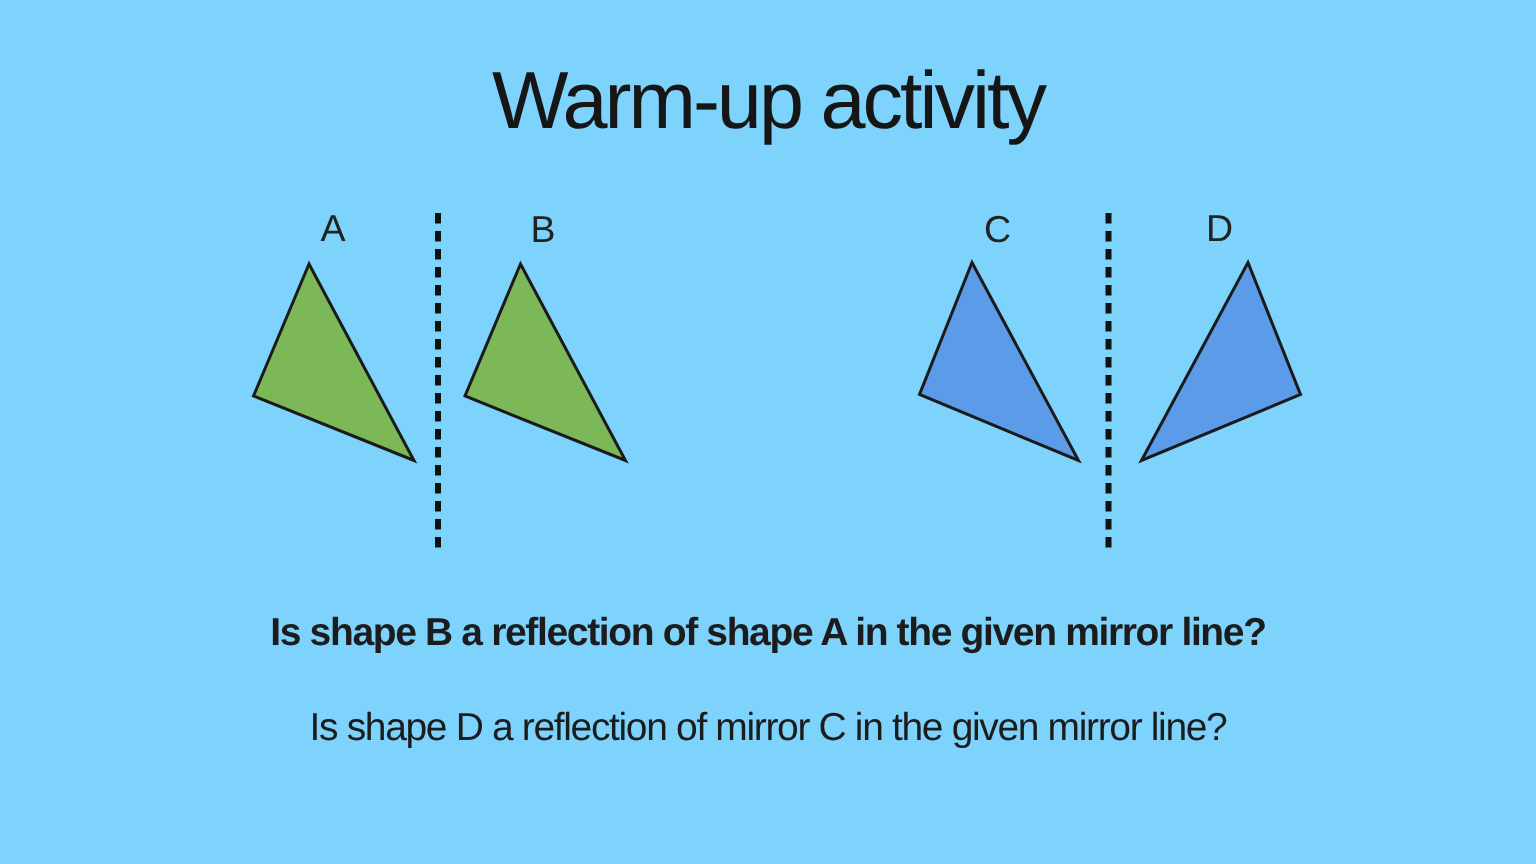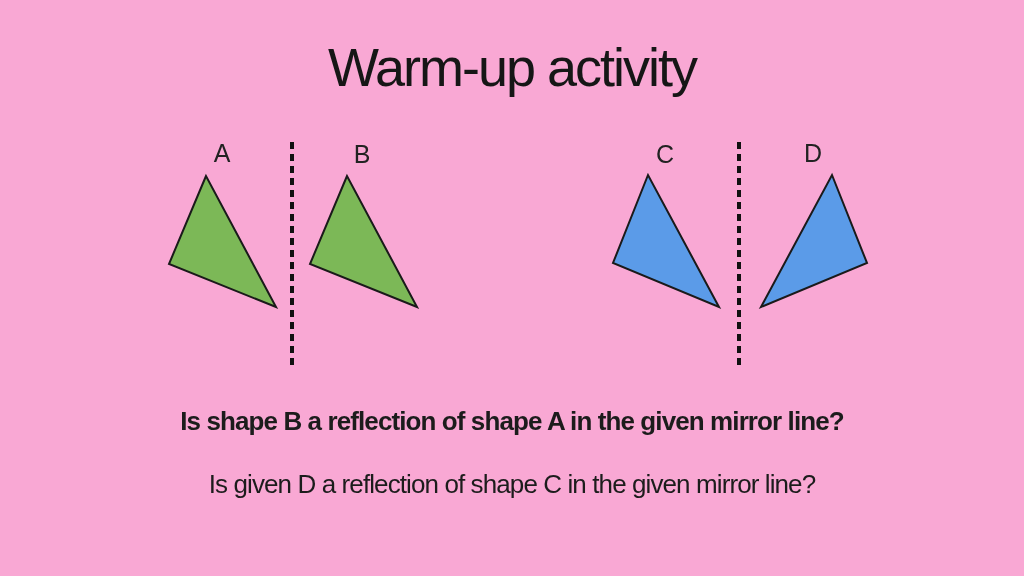--- a/index.html
+++ b/index.html
@@ -7,21 +7,21 @@
     padding: 0;
     width: 1024px;
     height: 576px;
     background: #ffffff;
     font-family: "Liberation Sans", sans-serif;
   }
   .slide {
     position: relative;
     width: 1024px;
     height: 576px;
-    background: #f9a8d4;
+    background: #7dd3fc;
     overflow: hidden;
   }
   .title {
     position: absolute;
     top: 36px;
     left: 0;
     width: 100%;
     text-align: center;
     font-size: 54px;
     font-weight: 400;
@@ -83,15 +83,15 @@
     <polygon class="tri" points="648,175 613,263 719,307" fill="#5b9be8" stroke="#1a1a1a"></polygon>
     <polygon class="tri" points="832,175 867,263 761,307" fill="#5b9be8" stroke="#1a1a1a"></polygon>
   </svg>
 
   <div class="shape-label" style="left:222px; top:153px;">A</div>
   <div class="shape-label" style="left:362px; top:154px;">B</div>
   <div class="shape-label" style="left:665px; top:154px;">C</div>
   <div class="shape-label" style="left:813px; top:153px;">D</div>
 
   <div class="question q1">Is shape B a reflection of shape A in the given mirror line?</div>
-  <div class="question q2">Is given D a reflection of shape C in the given mirror line?</div>
+  <div class="question q2">Is shape D a reflection of mirror C in the given mirror line?</div>
 
 </div>
 
 </body></html>

